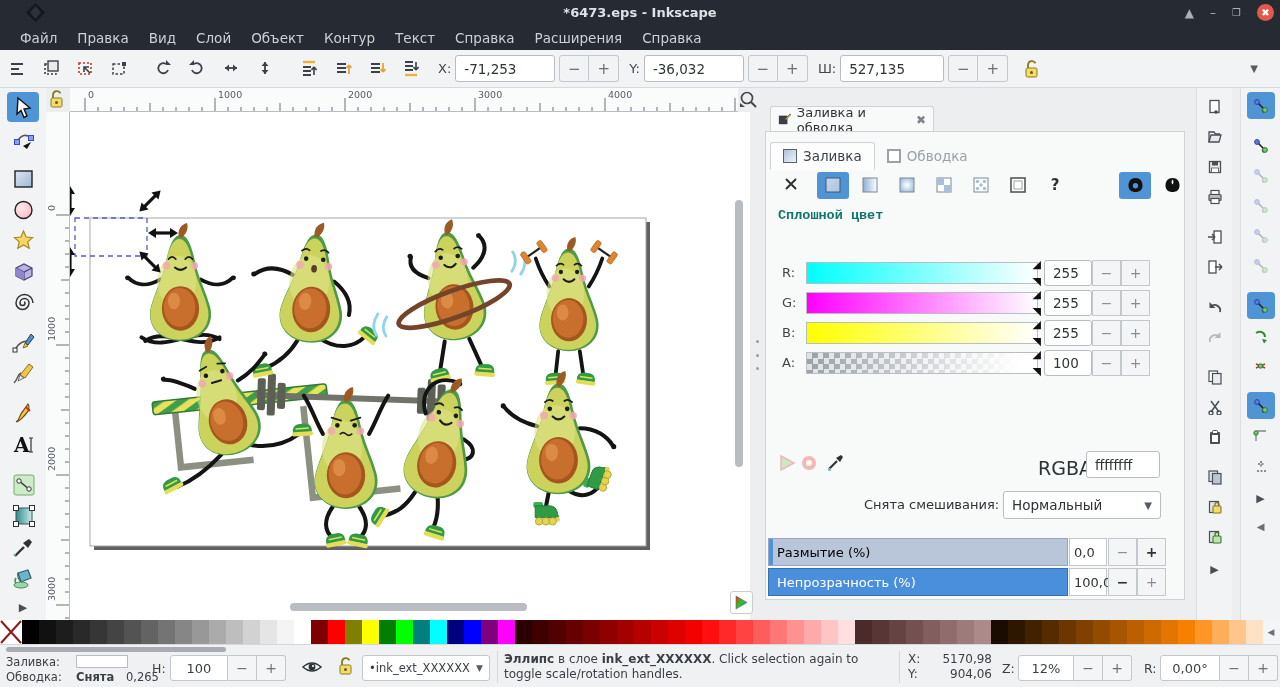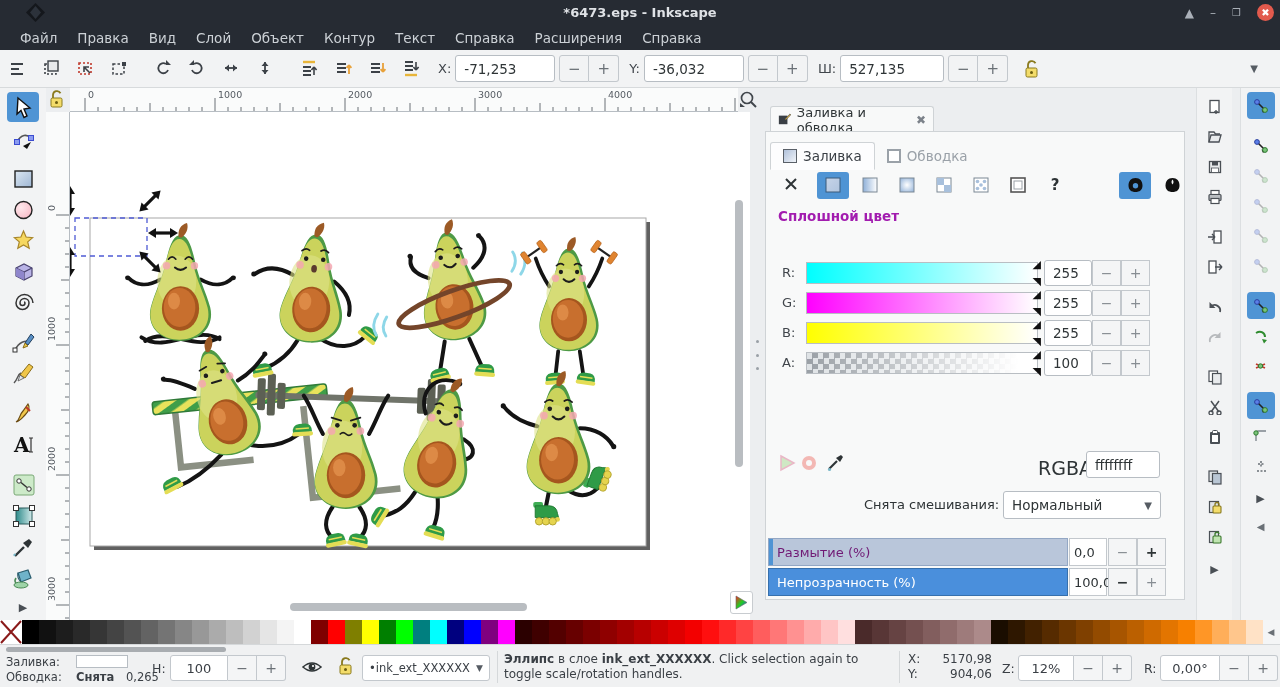--- a/index.html
+++ b/index.html
@@ -57,21 +57,21 @@
   
   .dlg-tab { left:770px; top:106px; width:164px; height:26px; background:#f8f9f9; border:1px solid #cfd3d6; border-bottom:none; border-radius:3px 3px 0 0; display:flex; align-items:center; padding:0 7px; gap:6px; font-size:13px; color:#2e3436; }
   .dlg-tab .close-x { color:#7c828a; font-size:12px; margin-left:2px; }
   .panel { left:765px; top:131px; width:420px; height:469px; background:#f8f9f9; border:1px solid #cfd3d6; }
   .fs-tabs { position:absolute; left:4px; top:2px; height:28px; display:flex;margin-top:8px; }
   .fs-tab { display:flex; align-items:center; gap:6px; padding:0 12px; font-size:13.5px; color:#9aa1a8; }
   .fs-tab.active { background:#fdfdfe; border:1px solid #cfd3d6; border-bottom:1px solid #fdfdfe; border-radius:3px 3px 0 0; color:#3a3f45; }
   .fill-row { position:absolute; left:10px; top:38px; height:30px; display:flex; align-items:center; gap:5px; }
   .ft-btn { width:32px; height:27px; border-radius:3px; display:flex; align-items:center; justify-content:center; }
   .ft-btn.sel { background:#4f94d4; }
-  .sec-title { position:absolute; left:12px; top:76px; font-weight:bold; font-size:13.5px; color:#a21caf; }
+  .sec-title { position:absolute; left:12px; top:76px; font-weight:bold; font-size:13.5px; color:#0f766e;font-family:Liberation Mono, monospace; }
   .cs-tabs { position:absolute; left:6px; top:96px; display:flex; gap:2px; }
   .cs-tab { width:64px; height:26px; border:1px solid #c7ccd1; border-radius:3px; background:#fbfcfc; display:flex; align-items:center; justify-content:center; font-size:13px; color:#41464c; }
   .cs-tab.sel { background:#4f94d4; border-color:#3b7cba; color:#fff; }
   .slider-row { position:absolute; left:0; width:420px; height:26px; }
   .slider-label { position:absolute; left:16px; top:5px; font-size:13px; color:#41464c; }
   .slider-bar { position:absolute; left:40px; top:2px; width:232px; height:22px; border:1px solid #b9bec3; }
   .slider-handle { position:absolute; right:-4px; top:-5px; color:#111; font-size:11px; font-weight:bold; }
   .slider-handle.b { top:auto; bottom:-5px; }
   .sl-val { position:absolute; left:278px; top:0; width:48px; height:26px; }
   .sl-minus { position:absolute; left:326px; top:0; }
@@ -1185,21 +1185,21 @@
 
   <div class="blend-row">
     <span class="abs" style="left:98px;top:7px;font-size:13px">Снята смешивания:</span>
     <div class="abs field" style="left:237px;top:1px;width:158px;height:28px;justify-content:space-between">
       <span>Нормальный</span>
       <span style="color:#565c63;font-size:10px">▼</span>
     </div>
   </div>
 
   <div class="fx-row" style="top:406px">
-    <div class="fx-track" style="background:#b9c6da;color:#701a75">
+    <div class="fx-track" style="background:#b9c6da;color:#000000">
       <div class="abs" style="left:0;top:0;width:4px;height:26px;background:#4f94d4"></div>
       <span>Размытие (%)</span>
     </div>
     <div class="fx-val">
         <span>0,0</span>
       </div>
     <div class="fx-minus mini-btn h28">−</div>
     <div class="fx-plus mini-btn h28 dark">+</div>
   </div>
 

